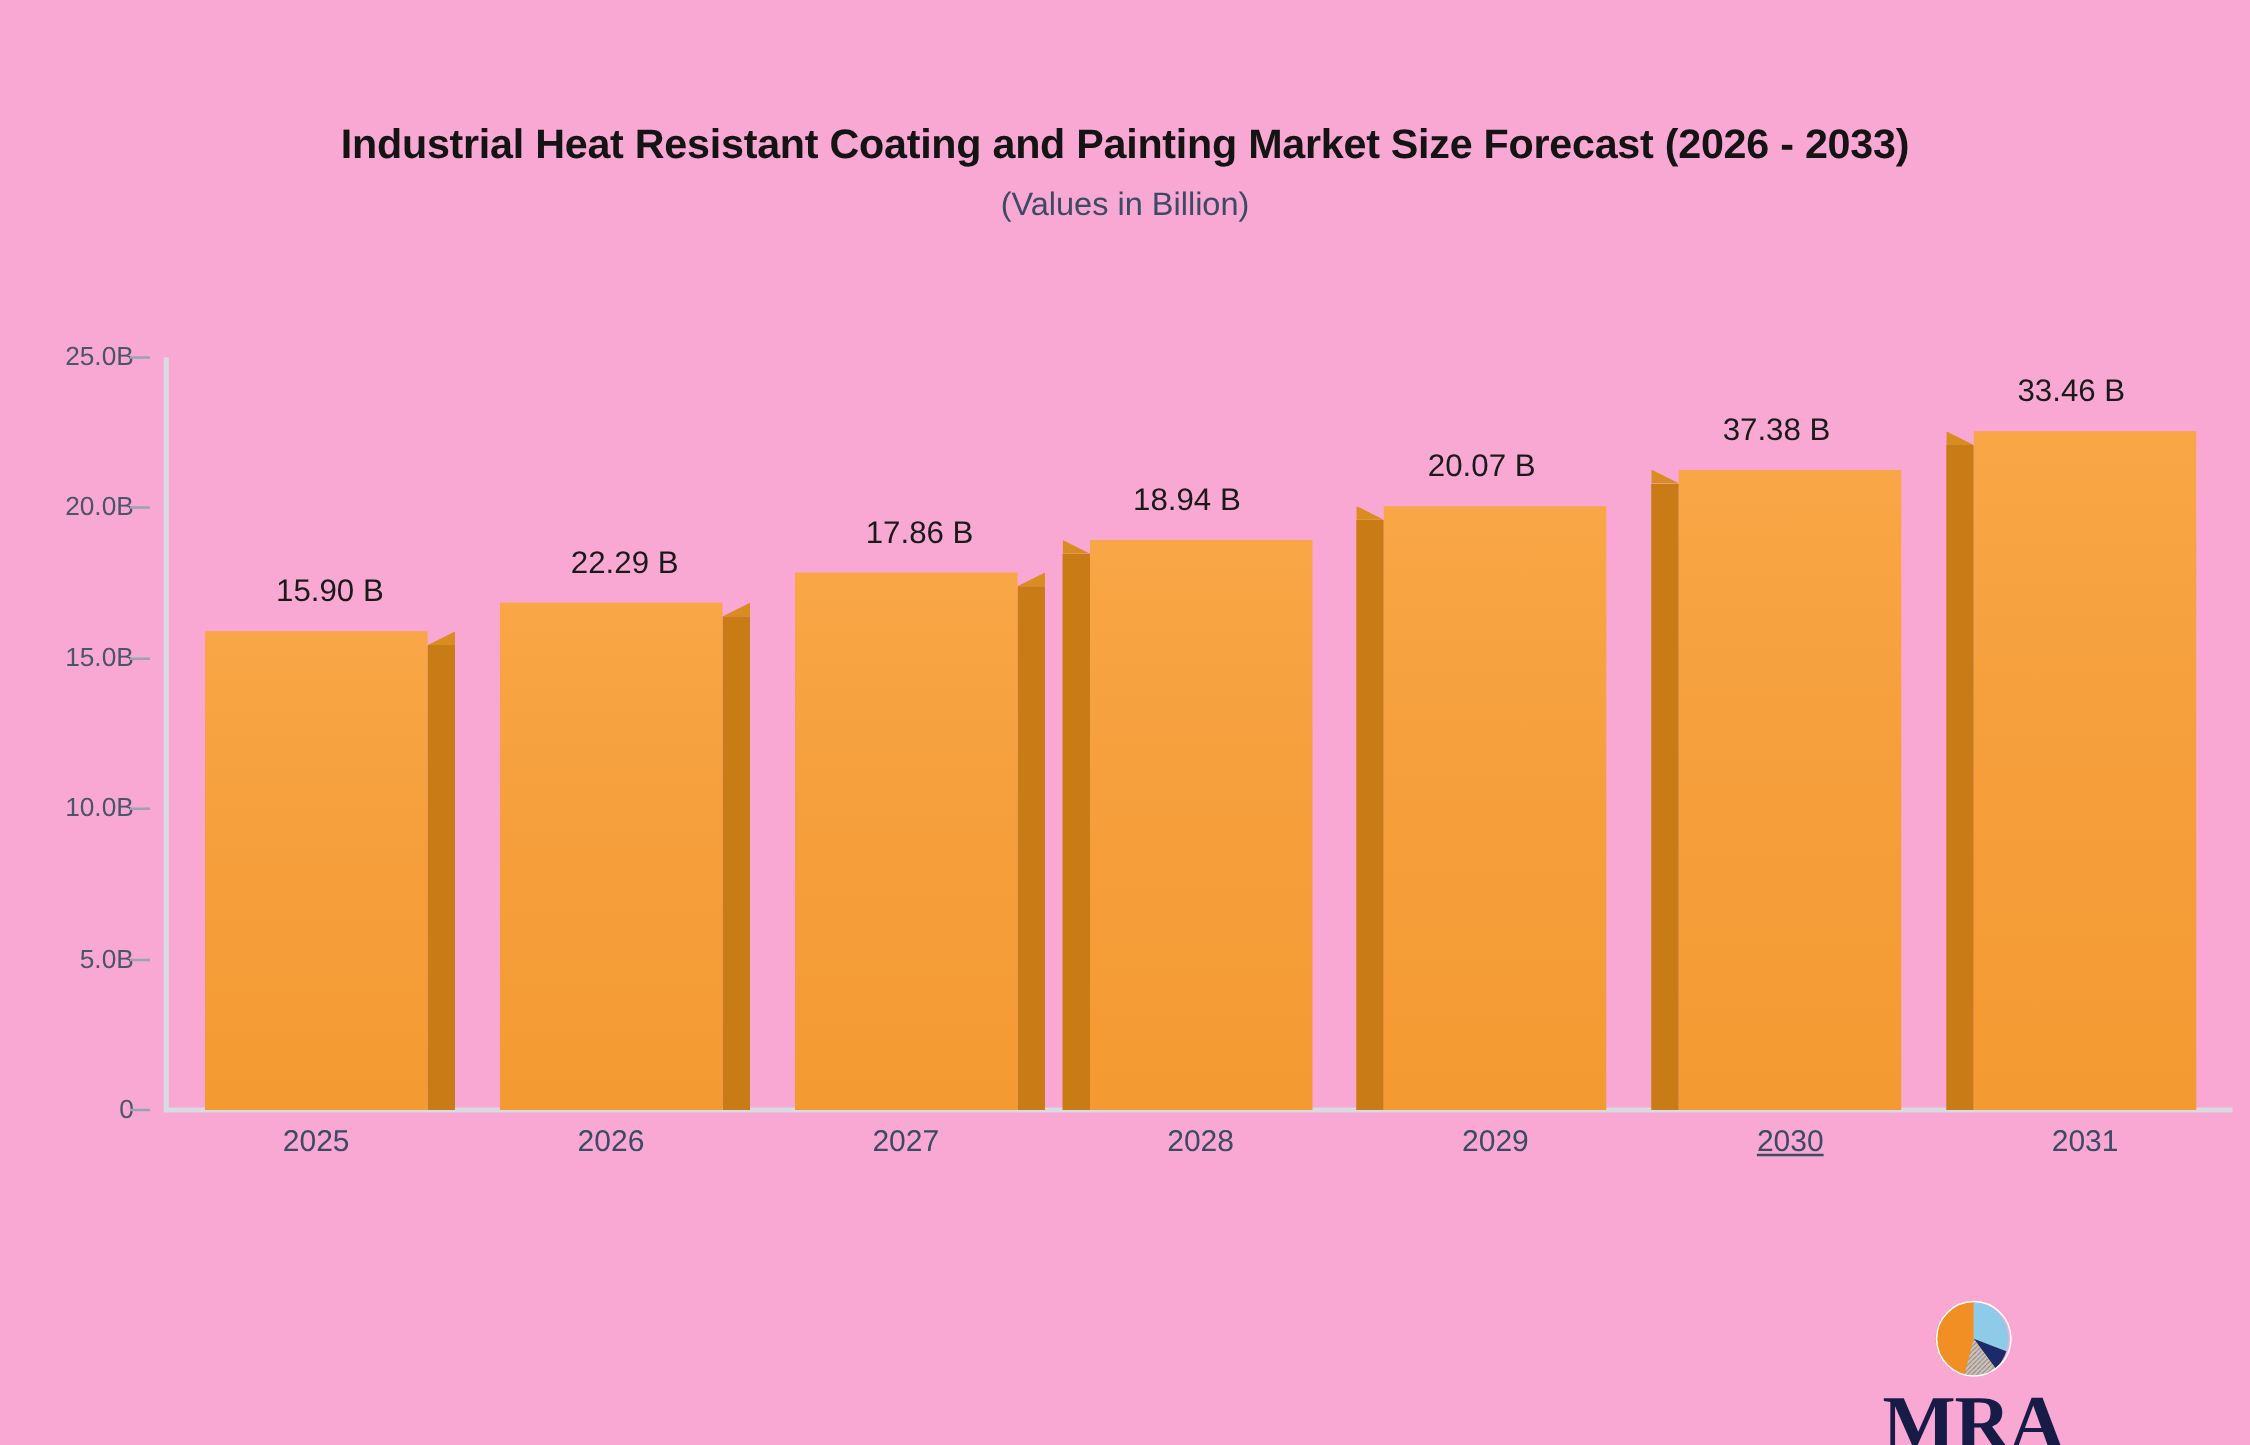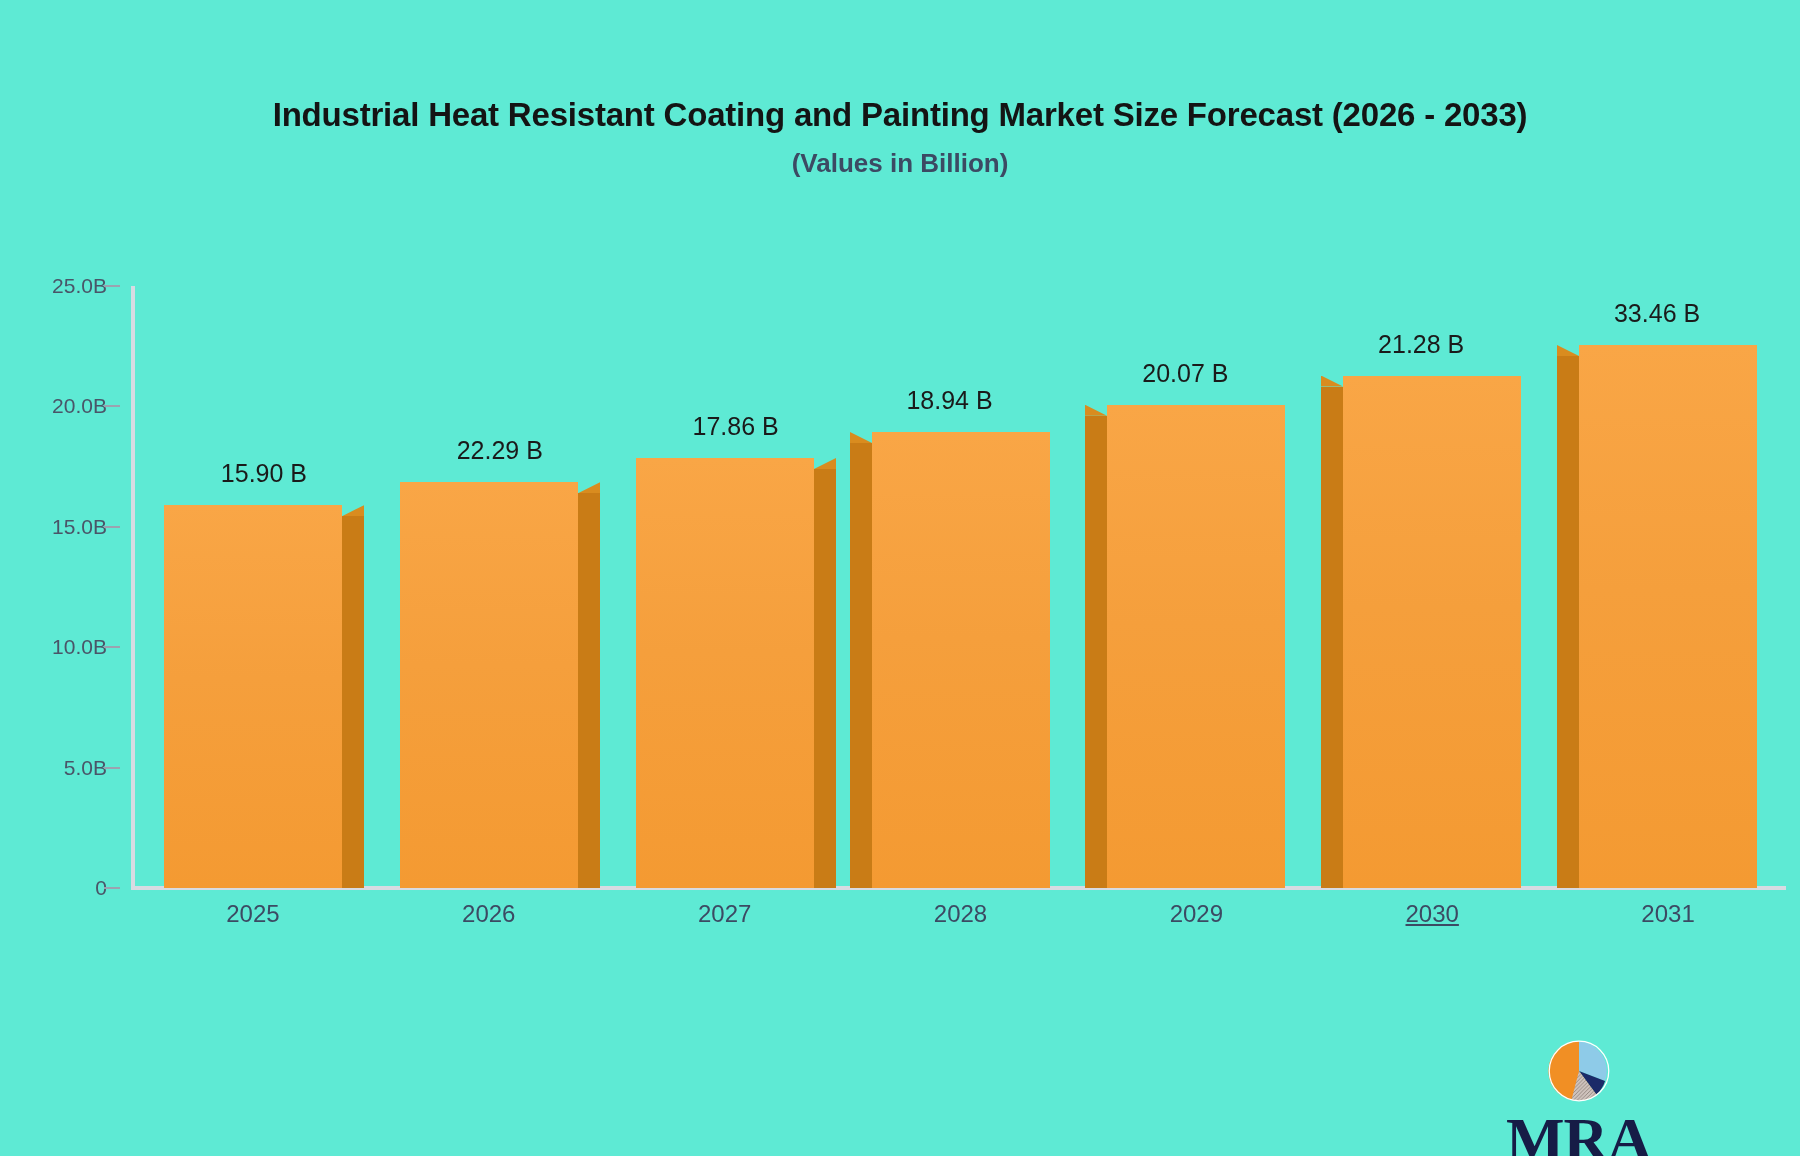--- a/index.html
+++ b/index.html
@@ -8,21 +8,21 @@
     background: #ffffff;
   }
   body {
     font-family: "Liberation Sans", sans-serif;
     -webkit-font-smoothing: antialiased;
   }
   #page {
     position: relative;
     width: 1800px;
     height: 1156px;
-    background: #5eead4;
+    background: #f9a8d4;
     overflow: hidden;
   }
 
   
   #chart-title {
     position: absolute;
     left: 0;
     top: 96px;
     width: 1800px;
     text-align: center;
@@ -32,21 +32,21 @@
     letter-spacing: -0.2px;
     white-space: nowrap;
   }
   #chart-subtitle {
     position: absolute;
     left: 0;
     top: 148px;
     width: 1800px;
     text-align: center;
     font-size: 26px;
-    font-weight: bold;
+    font-weight: normal;
     color: #3c4a63;
   }
 
   
   #cagr-badge {
     position: absolute;
     left: 787px;
     top: 255px;
     width: 277px;
     height: 66px;
@@ -228,21 +228,21 @@
           <div class="bar-side left" style="height: 472.286px; bottom: 0px;"></div>
           <div class="bar-cap" style="position: absolute; top: 0px; height: 11px; width: 22px; background: rgb(217, 140, 31); clip-path: polygon(0px 0px, 100% 100%, 0px 100%); right: 100%;"></div>
           <div class="bar-face" style="height: 483.286px;"></div>
         </div>
         <div class="bar-value" style="left: 1055.36px; top: 358.714px;">20.07 B</div>
         <div class="bar-group" style="left: 1343px; top: 375.578px; width: 178px; height: 512.422px;">
           <div class="bar-side left" style="height: 501.422px; bottom: 0px;"></div>
           <div class="bar-cap" style="position: absolute; top: 0px; height: 11px; width: 22px; background: rgb(217, 140, 31); clip-path: polygon(0px 0px, 100% 100%, 0px 100%); right: 100%;"></div>
           <div class="bar-face" style="height: 512.422px;"></div>
         </div>
-        <div class="bar-value" style="left: 1291.21px; top: 329.578px;">21.28 B</div>
+        <div class="bar-value" style="left: 1291.21px; top: 329.578px;">37.38 B</div>
         <div class="bar-group" style="left: 1579px; top: 344.996px; width: 178px; height: 543.004px;">
           <div class="bar-side left" style="height: 532.004px; bottom: 0px;"></div>
           <div class="bar-cap" style="position: absolute; top: 0px; height: 11px; width: 22px; background: rgb(217, 140, 31); clip-path: polygon(0px 0px, 100% 100%, 0px 100%); right: 100%;"></div>
           <div class="bar-face" style="height: 543.004px;"></div>
         </div>
         <div class="bar-value" style="left: 1527.07px; top: 298.996px;">33.46 B</div>
       </div>
     <div id="x-ticks">
         <div class="x-tick-label" style="left: 142.929px;">2025</div>
         <div class="x-tick-label" style="left: 378.786px;">2026</div>

